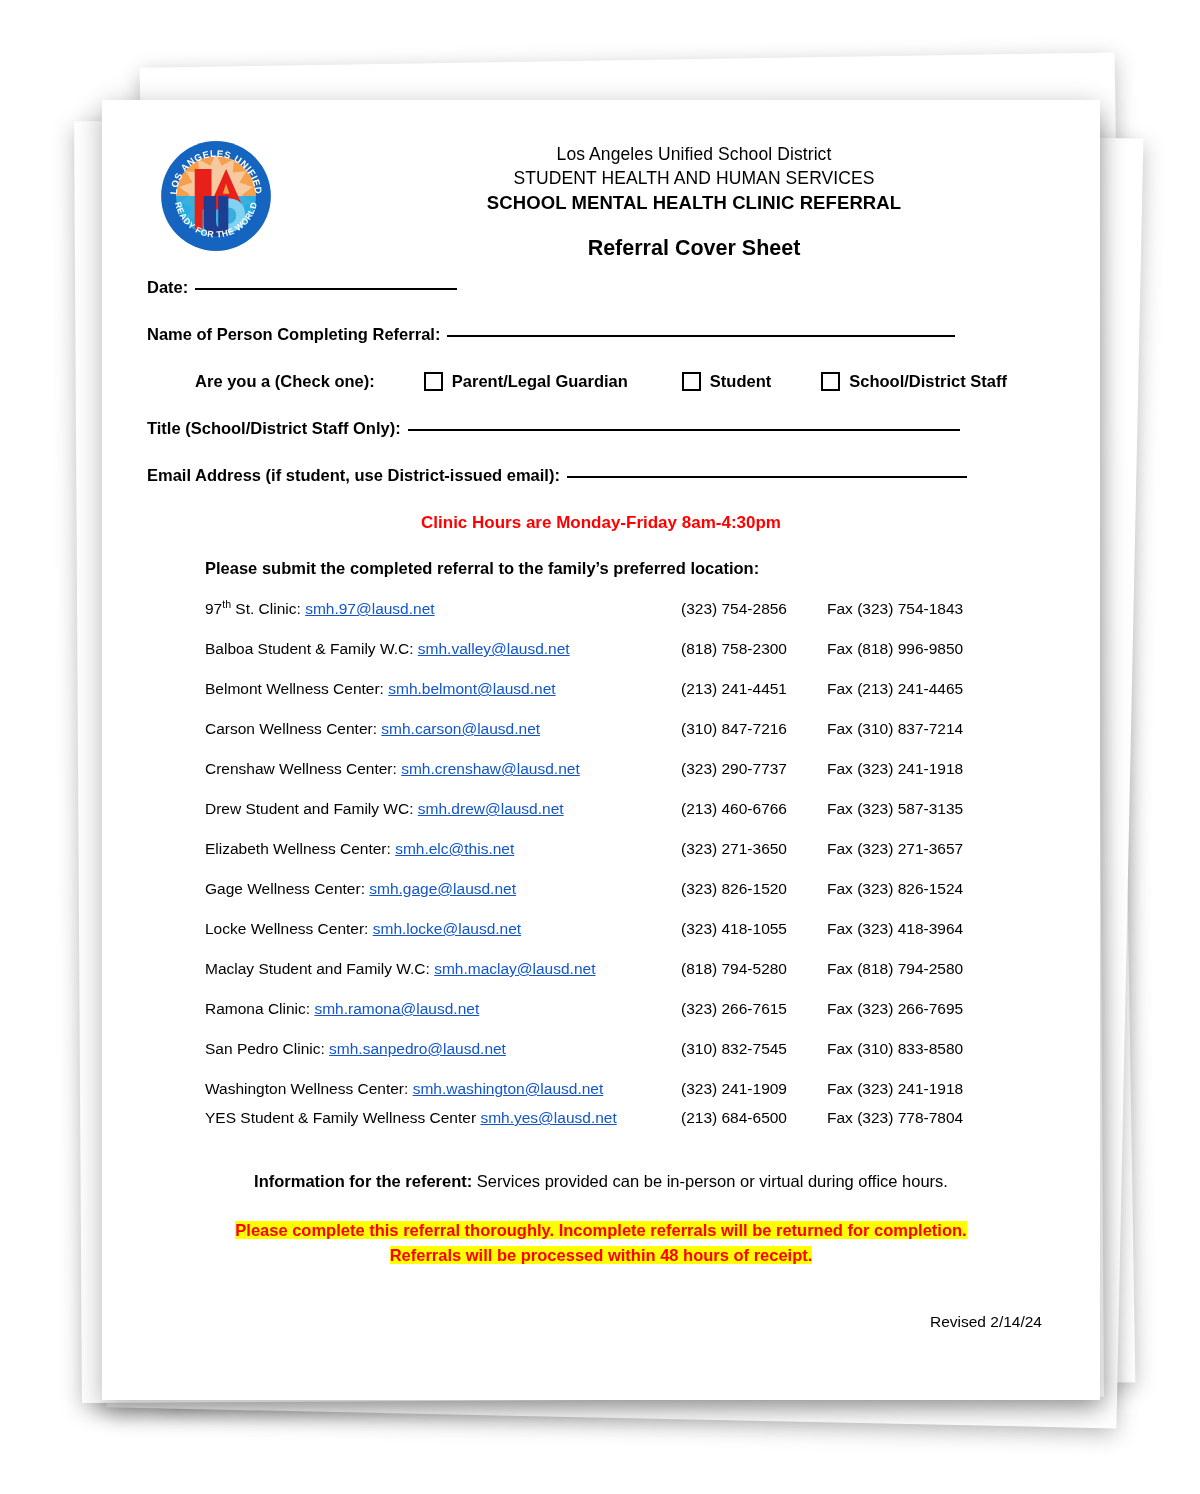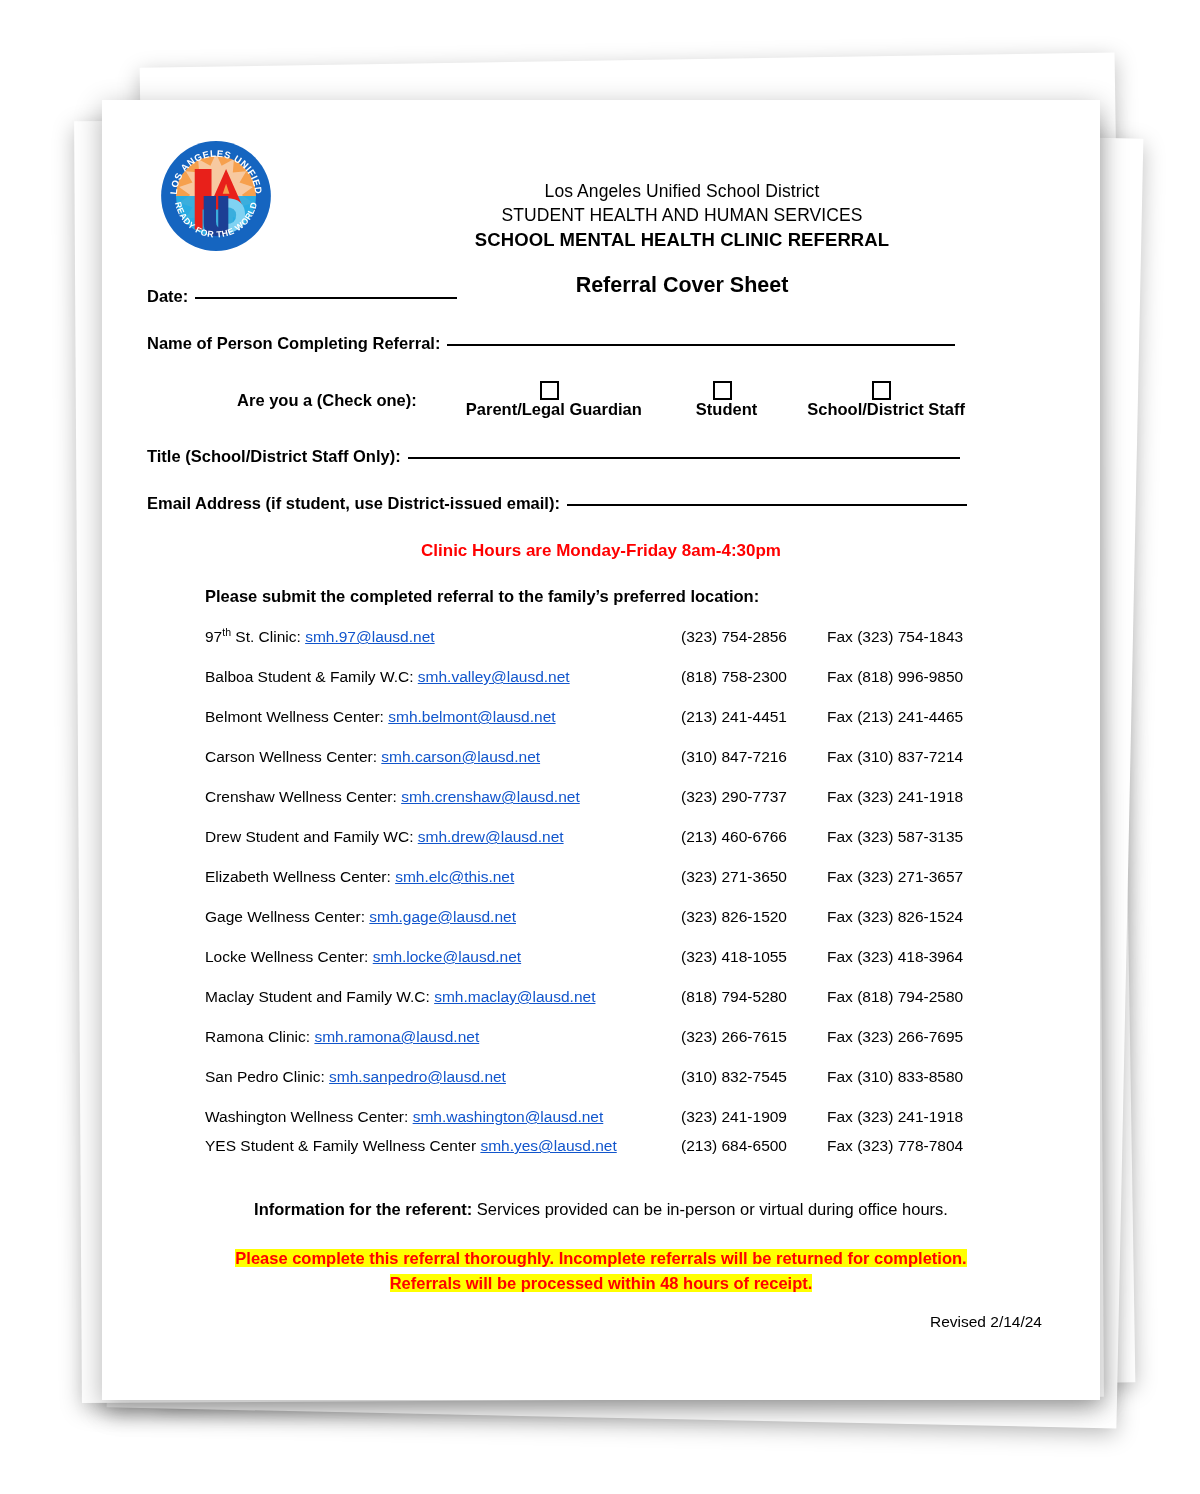--- a/index.html
+++ b/index.html
@@ -80,25 +80,24 @@
     position: absolute;
     left: 58px;
     top: 40px;
     width: 112px;
     height: 112px;
   }
   .logo svg { display: block; width: 112px; height: 112px; }
 
   .header-text {
     position: absolute;
-    left: 200px;
+    left: 212px;
     top: 42px;
     width: 760px;
     text-align: center;
-    margin-top: 37px;
   }
   .hdr-line1 {
     font-size: 17.5px;
     line-height: 24px;
     font-weight: 400;
     letter-spacing: 0.1px;
   }
   .hdr-line2 {
     font-size: 17.5px;
     line-height: 24px;
@@ -116,21 +115,21 @@
     margin-top: 18px;
     font-size: 21.5px;
     font-weight: 700;
     line-height: 28px;
   }
 
   
   .form-area {
     position: relative;
     padding: 0 45px 0 45px;
-    margin-top: 29px;
+    margin-top: 20px;
   }
 
   .form-row {
     display: flex;
     align-items: baseline;
     margin-bottom: 28px;
     font-size: 16.5px;
     font-weight: 700;
     white-space: nowrap;
   }
@@ -155,21 +154,20 @@
     margin-bottom: 28px;
     font-size: 16.5px;
     font-weight: 700;
     white-space: nowrap;
     justify-content: center;
   }
   .chk-opt {
     display: flex;
     align-items: center;
     white-space: nowrap;
-    flex-direction: column;
   }
   .checkbox {
     display: inline-block;
     width: 19px;
     height: 19px;
     border: 2px solid #000;
     background: #fff;
     margin-right: 9px;
     flex: 0 0 auto;
   }

